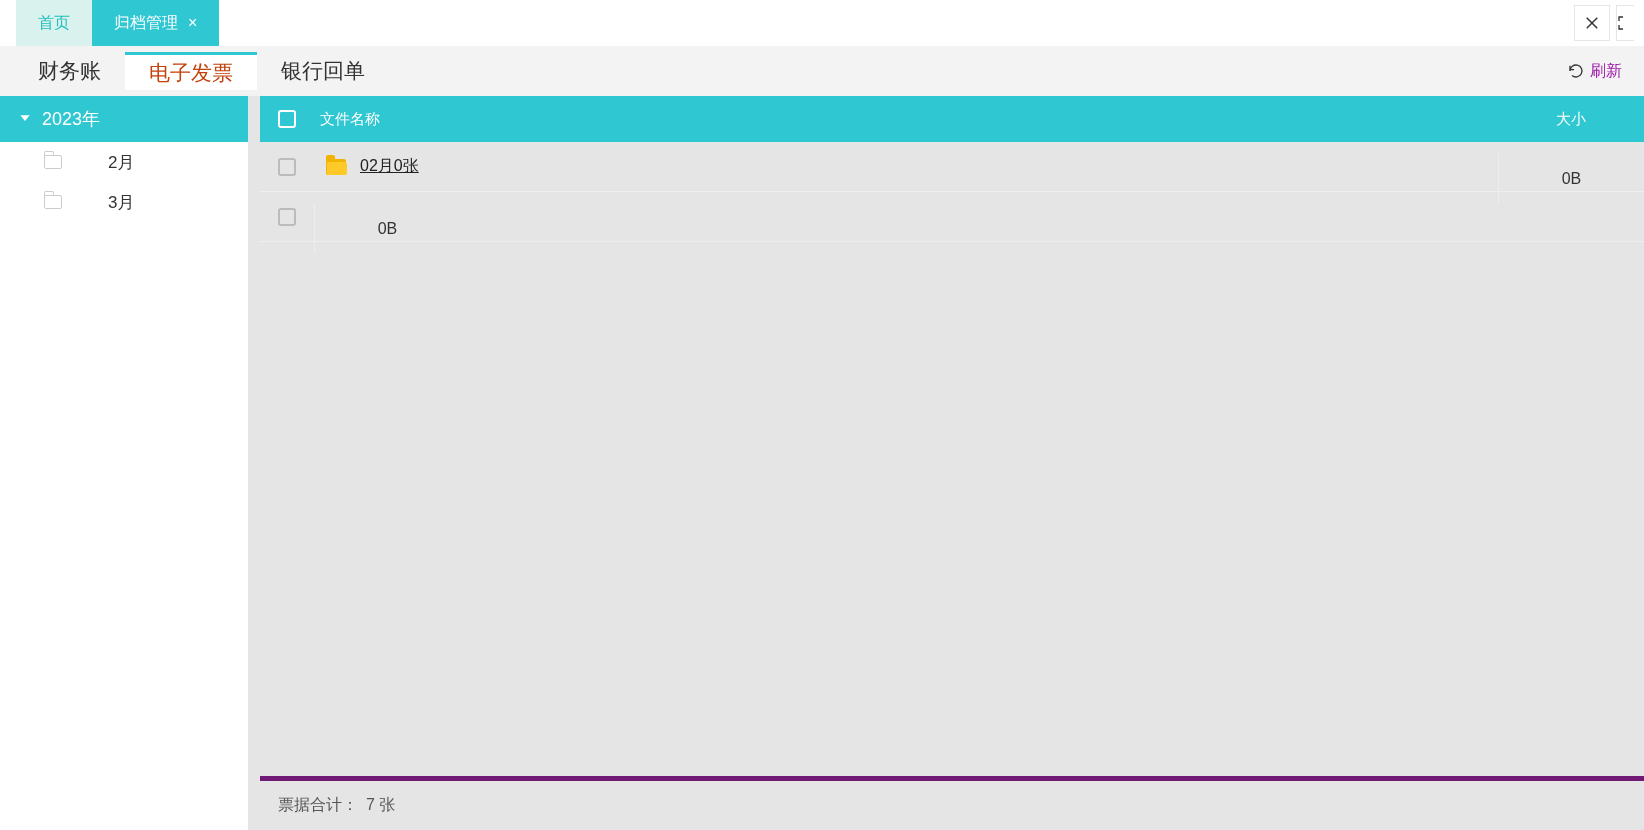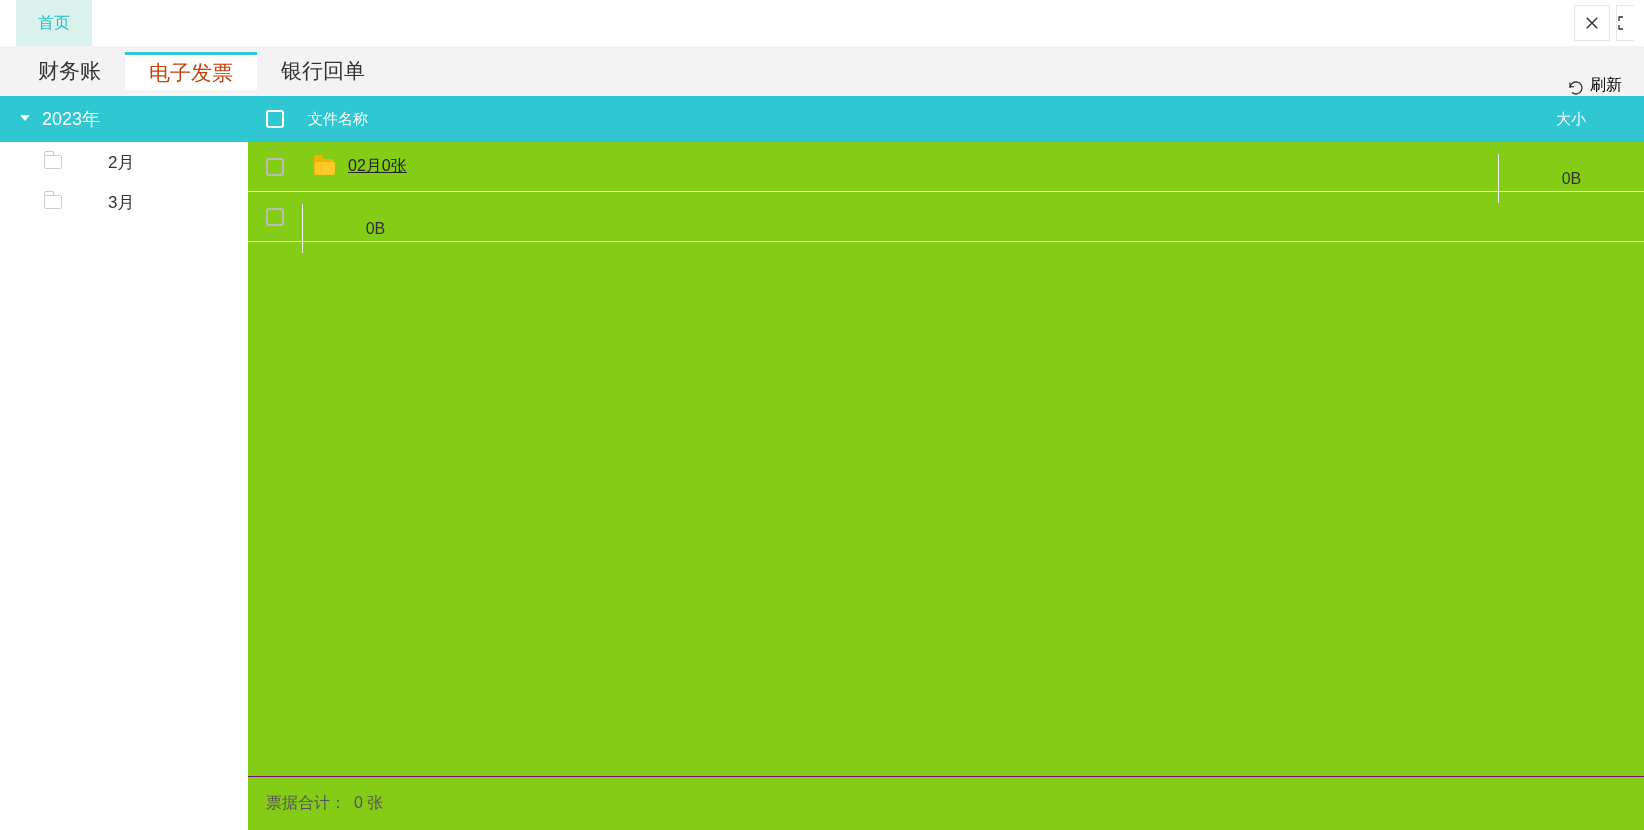--- a/index.html
+++ b/index.html
@@ -95,33 +95,34 @@
     color: #c2410c;
     border-top: 3px solid #2fc7d1;
     padding-top: 0;
   }
   .refresh-area {
     position: absolute;
     right: 22px;
     top: 0;
     height: 50px;
     display: flex;
-    align-items: flex-end;
+    align-items: center;
     gap: 6px;
     cursor: pointer;
-    color: #000000;
+    color: #a21caf;
     font-size: 16px;
   }
   .refresh-area svg { width: 16px; height: 16px; }
 
   
   .content {
     display: flex;
     height: calc(830px - 46px - 50px);
-    background: #84cc16;
+    background: #e5e5e5;
+    gap: 12px;
   }
   .sidebar {
     width: 248px;
     background: #fff;
     padding-top: 0;
   }
   .tree-year {
     height: 46px;
     background: #2fc7d1;
     color: #fff;
@@ -262,36 +263,40 @@
     height: 100%;
     display: flex;
     align-items: center;
     justify-content: center;
     color: #333;
     margin-top: 24px;
   }
 
   .footer {
     height: 54px;
-    border-top: 1px solid #701a75;
+    border-top: 5px solid #701a75;
     display: flex;
     align-items: center;
     padding-left: 18px;
     font-size: 16px;
     color: #555;
     margin-top: auto;
   }
   .footer .count { margin-left: 8px; }
 </style>
 </head>
 <body>
 
 <div class="top-tabs">
   <div class="top-tab home">
     <span>首页</span>
+  </div>
+  <div class="top-tab active">
+    <span>归档管理</span>
+    <span class="close-x">×</span>
   </div>
   <div class="top-right-icons">
     <div class="icon-box">
       <svg viewBox="0 0 24 24" width="18" height="18" fill="none" stroke="#333" stroke-width="2">
         <line x1="5" y1="5" x2="19" y2="19"></line>
           <line x1="19" y1="5" x2="5" y2="19"></line>
       </svg>
     </div>
     <div class="icon-box partial">
       <svg viewBox="0 0 24 24" width="16" height="16" fill="none" stroke="#333" stroke-width="2">
@@ -368,17 +373,17 @@
 
     <div class="table-row">
       <div class="col-check">
         <div class="checkbox row"></div>
       </div>
       <div class="col-size row">0B</div>
     </div>
 
     <div class="footer">
       <span>票据合计：</span>
-      <span class="count">0 张</span>
+      <span class="count">7 张</span>
     </div>
   </div>
 
 </div>
 
 </body></html>

